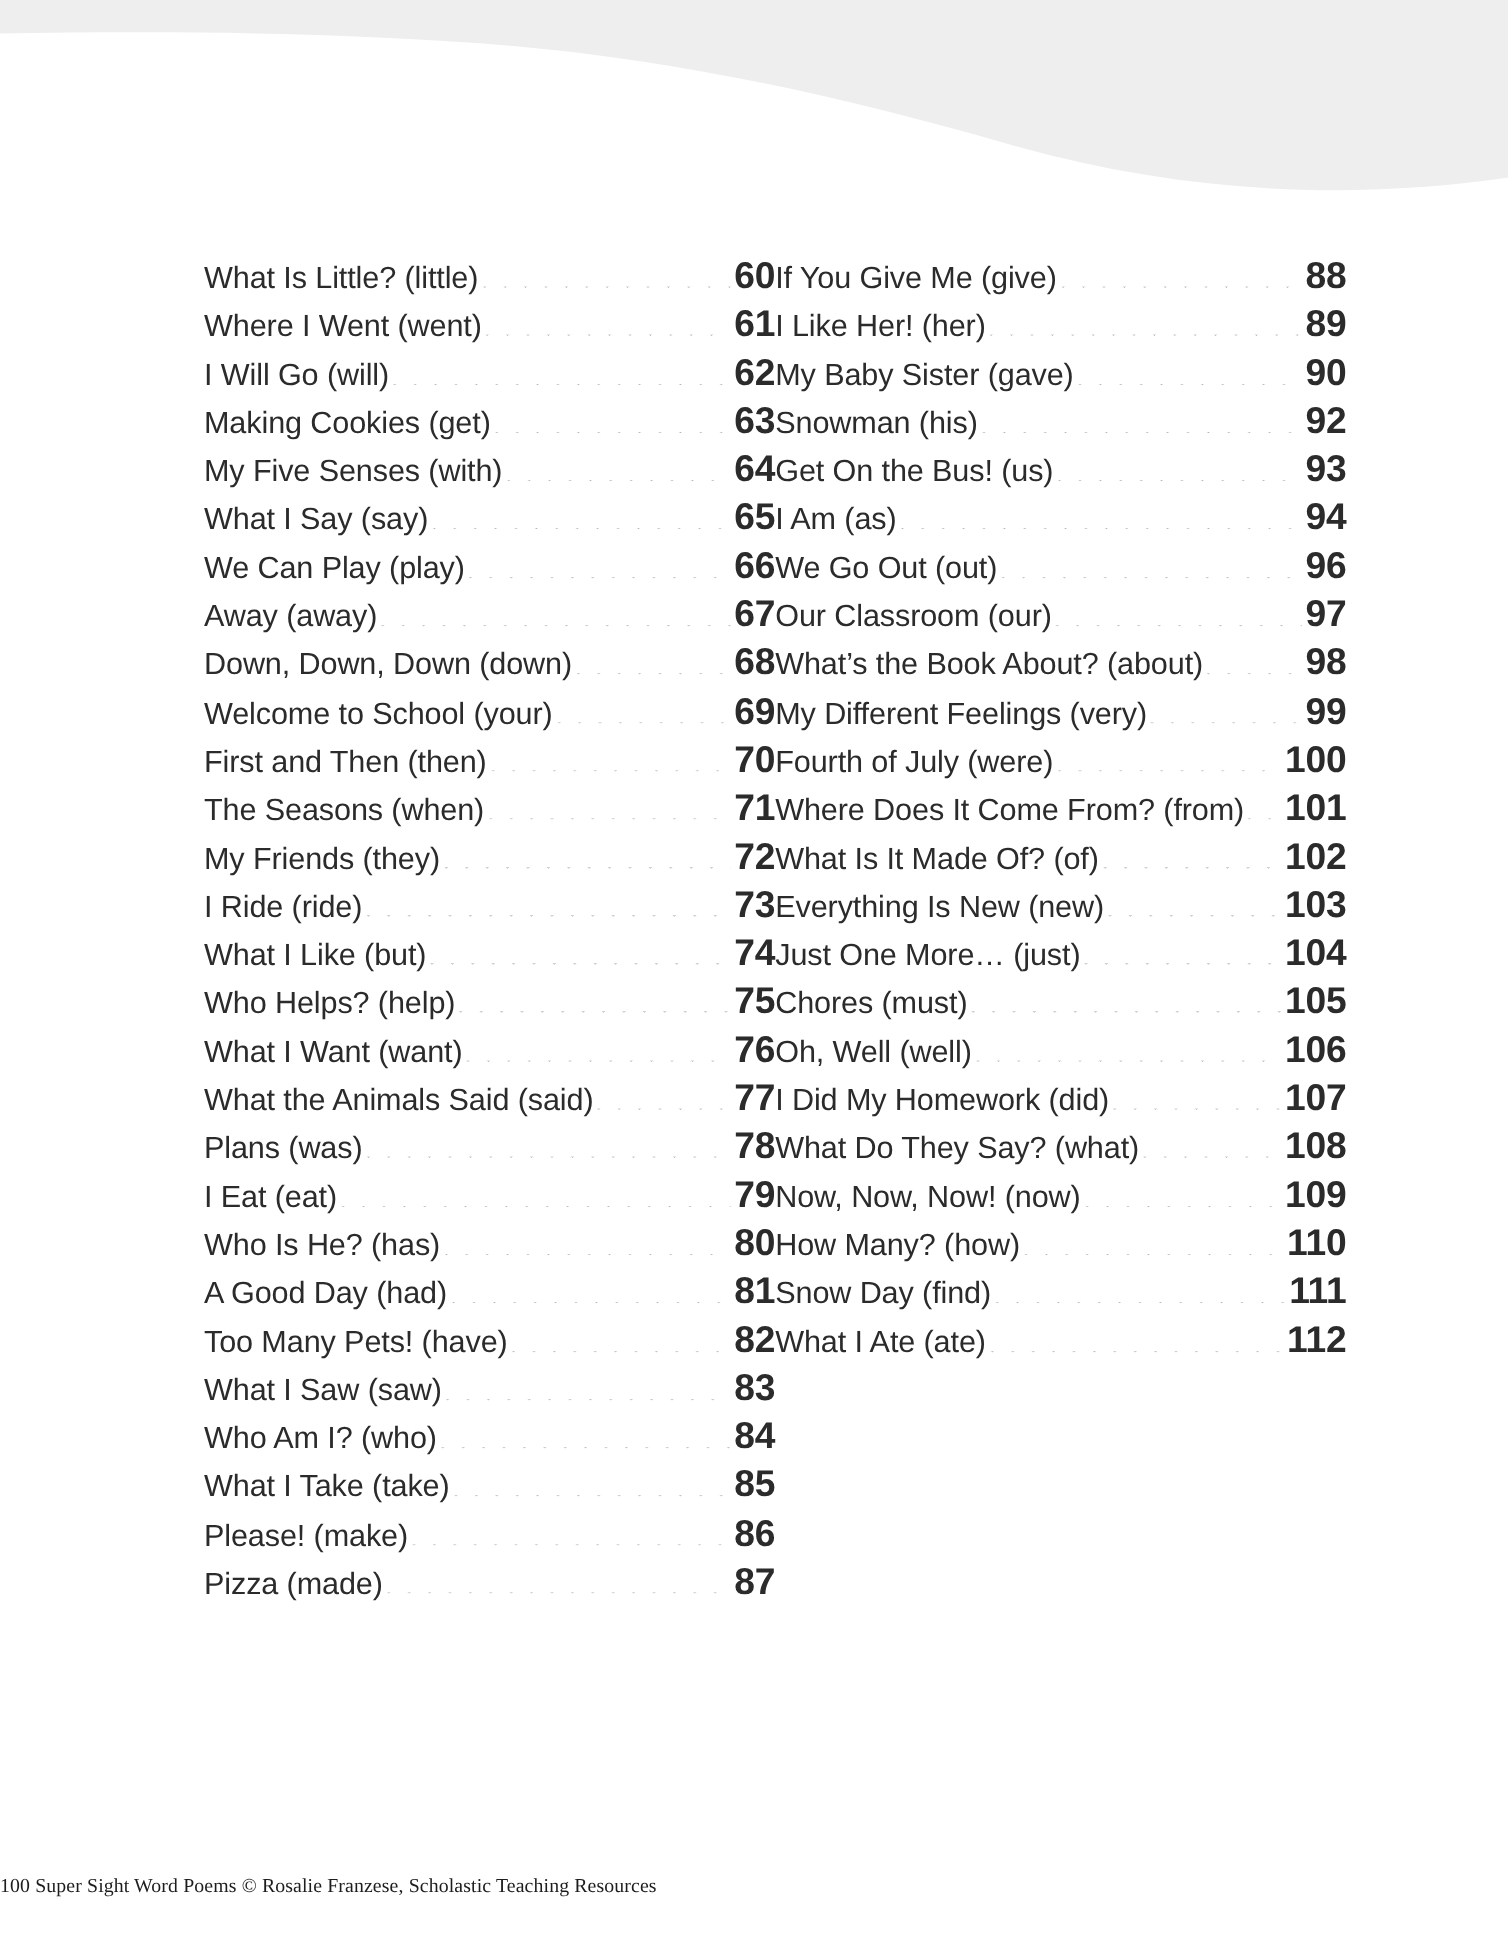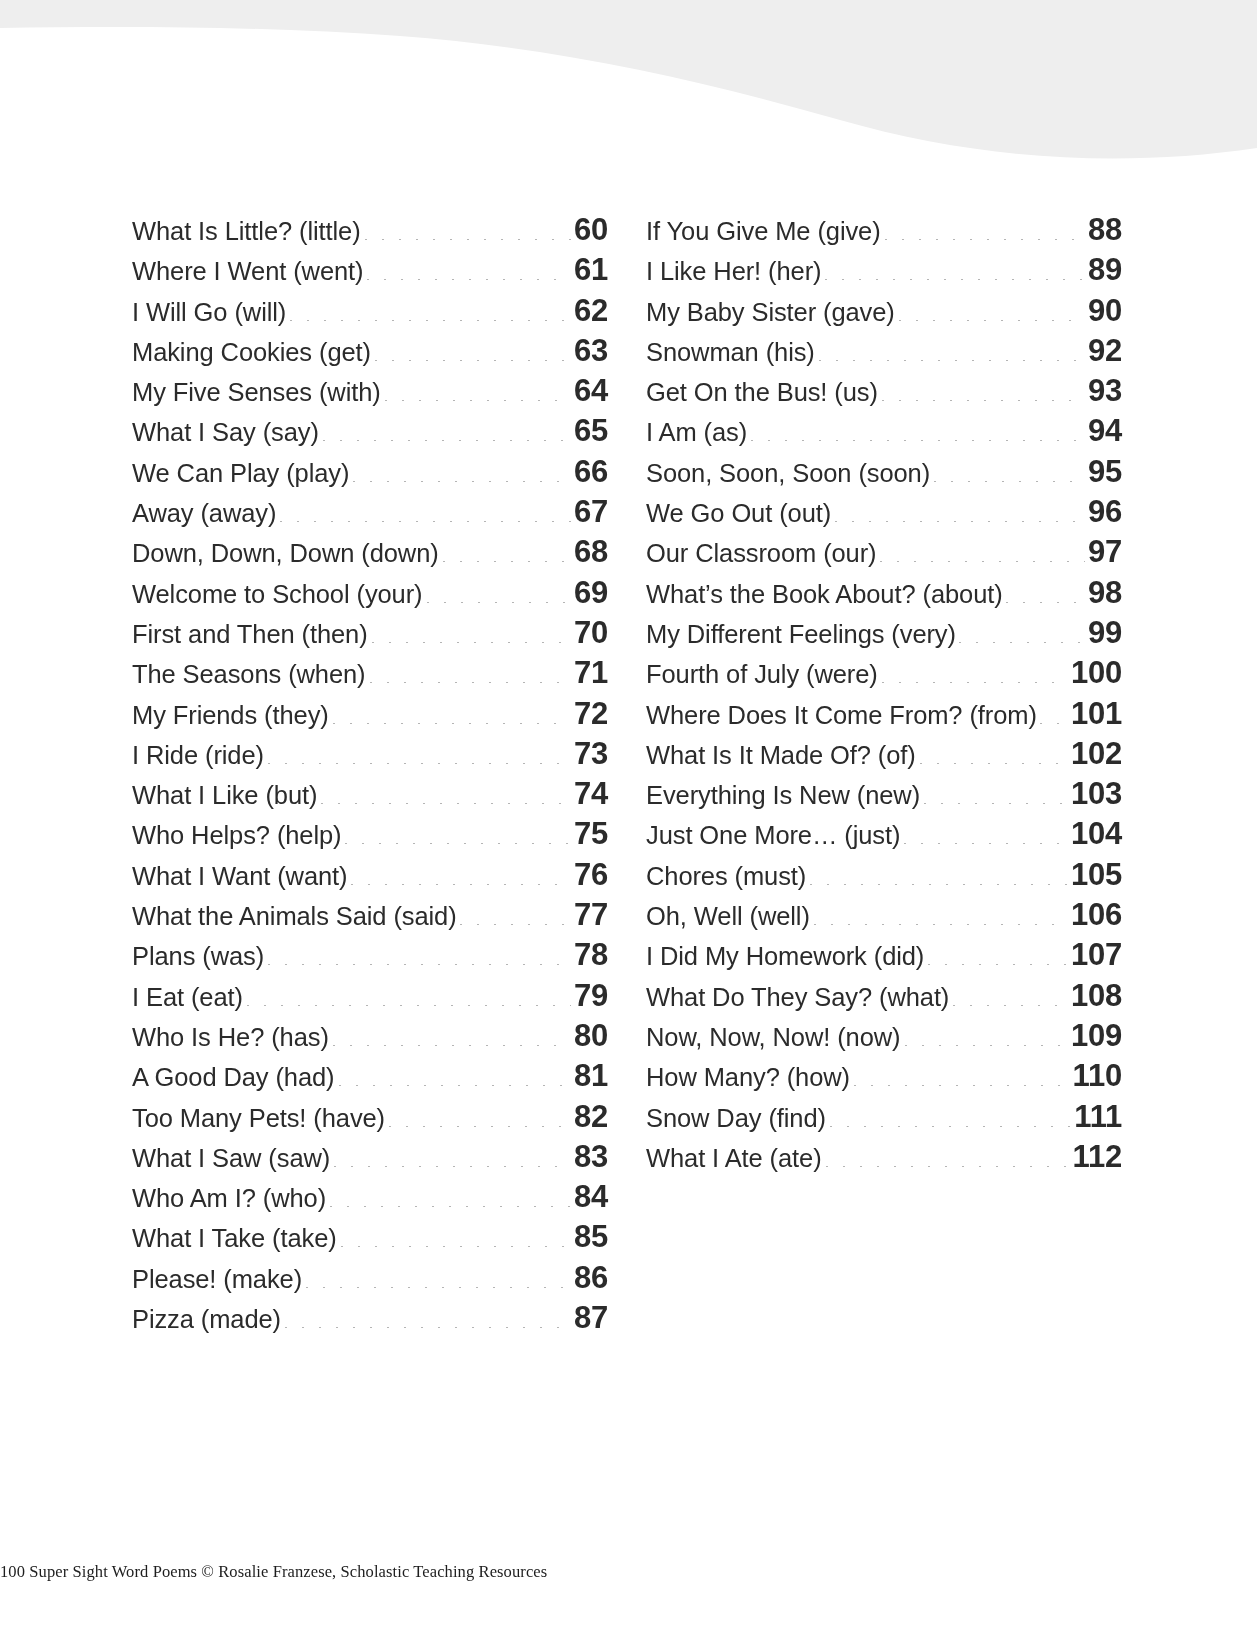--- a/index.html
+++ b/index.html
@@ -26,21 +26,20 @@
     pointer-events: none;
   }
 
   
   .toc {
     position: absolute;
     top: 212px;
     left: 132px;
     width: 990px;
     display: flex;
-    gap: 38px;
     justify-content: flex-end;
   }
 
   .toc-column {
     width: 476px;
   }
 
   .toc-entry {
     display: flex;
     align-items: baseline;
@@ -278,25 +277,20 @@
         <span class="entry-title">Get On the Bus! (us)</span>
         <span class="leader"></span>
         <span class="entry-page">93</span>
       </div>
       <div class="toc-entry">
         <span class="entry-title">I Am (as)</span>
         <span class="leader"></span>
         <span class="entry-page">94</span>
       </div>
       <div class="toc-entry">
-        <span class="entry-title">Soon, Soon, Soon (soon)</span>
-        <span class="leader"></span>
-        <span class="entry-page">95</span>
-      </div>
-      <div class="toc-entry">
         <span class="entry-title">We Go Out (out)</span>
         <span class="leader"></span>
         <span class="entry-page">96</span>
       </div>
       <div class="toc-entry">
         <span class="entry-title">Our Classroom (our)</span>
         <span class="leader"></span>
         <span class="entry-page">97</span>
       </div>
       <div class="toc-entry tight">

